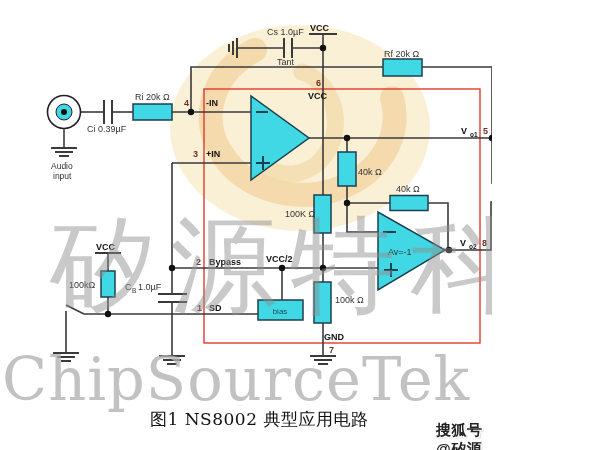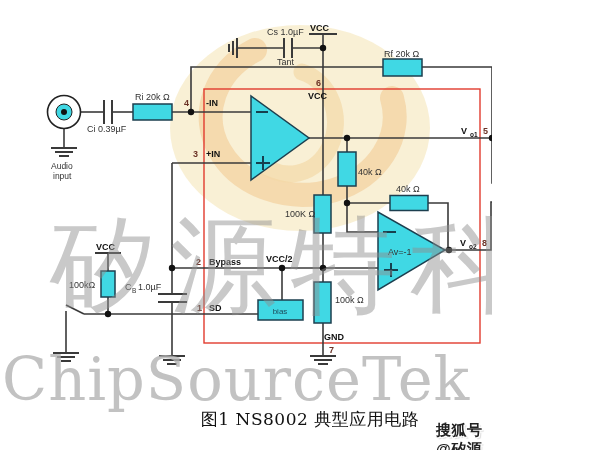--- a/index.html
+++ b/index.html
@@ -5,21 +5,21 @@
   html,body{margin:0;padding:0;background:#fff;}
   #canvas{position:relative;width:492px;height:450px;background:#ffffff;overflow:hidden;
           font-family:"Liberation Sans",sans-serif;}
   #canvas svg{position:absolute;left:0;top:0;}
   .wm-cjk{position:absolute;left:50px;top:213px;z-index:6;font-family:"DejaVu Serif",serif;
           font-size:106px;letter-spacing:14px;color:#8f8f8f;opacity:.48;white-space:nowrap;
           pointer-events:none;line-height:1;}
   .wm-latin{position:absolute;left:2px;top:350px;z-index:6;font-family:"DejaVu Serif",serif;
           font-size:59px;letter-spacing:1px;color:#b3b3b3;opacity:.8;white-space:nowrap;
           pointer-events:none;line-height:1;}
-  .caption{position:absolute;left:150px;top:408px;width:320px;z-index:7;text-align:center;
+  .caption{position:absolute;left:150px;top:408px;width:320px;z-index:7;
           font-family:"DejaVu Serif",serif;font-size:17px;color:#111;letter-spacing:.5px;}
   .sohu{position:absolute;left:436px;top:421px;z-index:8;font-family:Liberation Sans, sans-serif;
           font-size:15px;font-weight:bold;color:#222;letter-spacing:.5px;
           text-shadow:-1px -1px 0 #fff,1px -1px 0 #fff,-1px 1px 0 #fff,1px 1px 0 #fff,2px 2px 1px #ddd;}
   text{font-family:"Liberation Sans",sans-serif;font-size:9px;fill:#333;}
   .pin-name{font-weight:bold;fill:#111;}
   .pin-num{font-weight:bold;fill:#6b3226;}
   .sub{font-size:6.5px;}
   .wire{stroke:#3a3a3a;stroke-width:1.6;fill:none;}
   .sym{stroke:#3a3a3a;stroke-width:2;fill:none;}

